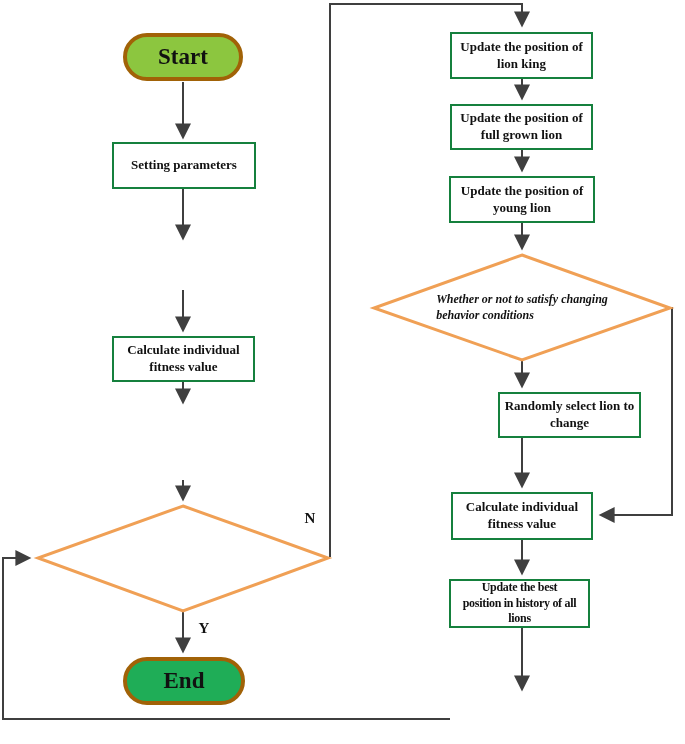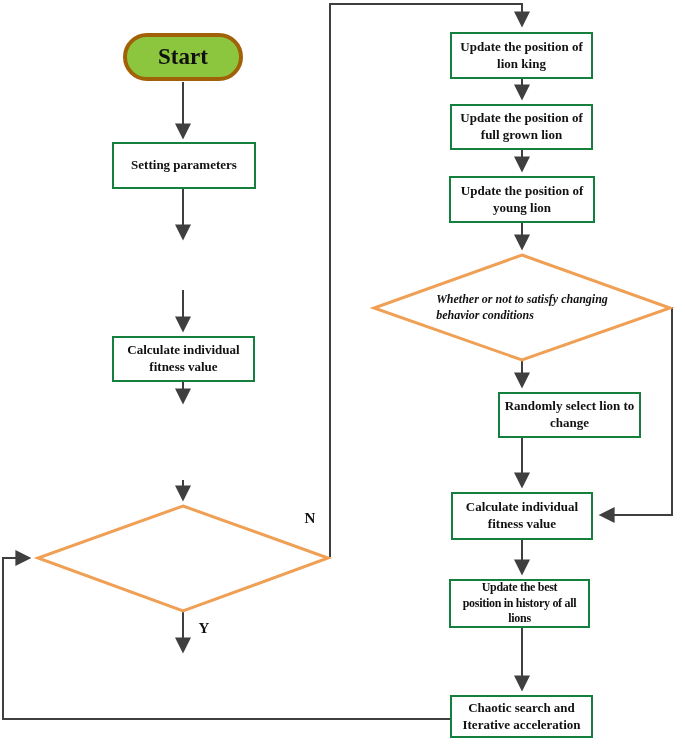--- a/index.html
+++ b/index.html
@@ -86,20 +86,21 @@
   <div class="node terminal start" style="left:123px; top:33px; width:120px; height:48px;">Start</div>
 
   <div class="node process" style="left:112px; top:142px; width:144px; height:47px;">Setting parameters</div>
 
 
   <div class="node process" style="left:112px; top:336px; width:143px; height:46px;">Calculate individual
 fitness value</div>
 
 
 
+  <div class="node terminal end" style="left:123px; top:657px; width:122px; height:48px;">End</div>
 
   <div class="branch-label" style="left:296px; top:510px;">N</div>
   <div class="branch-label" style="left:190px; top:620px;">Y</div>
 
   <div class="node process" style="left:450px; top:32px; width:143px; height:47px;">Update the position of
 lion king</div>
 
   <div class="node process" style="left:450px; top:104px; width:143px; height:46px;">Update the position of
 full grown lion</div>
 
@@ -112,16 +113,14 @@
   <div class="node process" style="left:450px; top:392px; width:143px; height:46px;margin-left:48px;">Randomly select lion to
 change</div>
 
   <div class="node process" style="left:451px; top:492px; width:142px; height:48px;">Calculate individual
 fitness value</div>
 
   <div class="node process tight" style="left:449px; top:579px; width:141px; height:49px;">Update the best
 position in history of all
 lions</div>
 
-  <div class="node process" style="left:450px; top:695px; width:143px; height:43px;">Chaotic search and
-Iterative acceleration</div>
 
 </div>
 
 </body></html>

